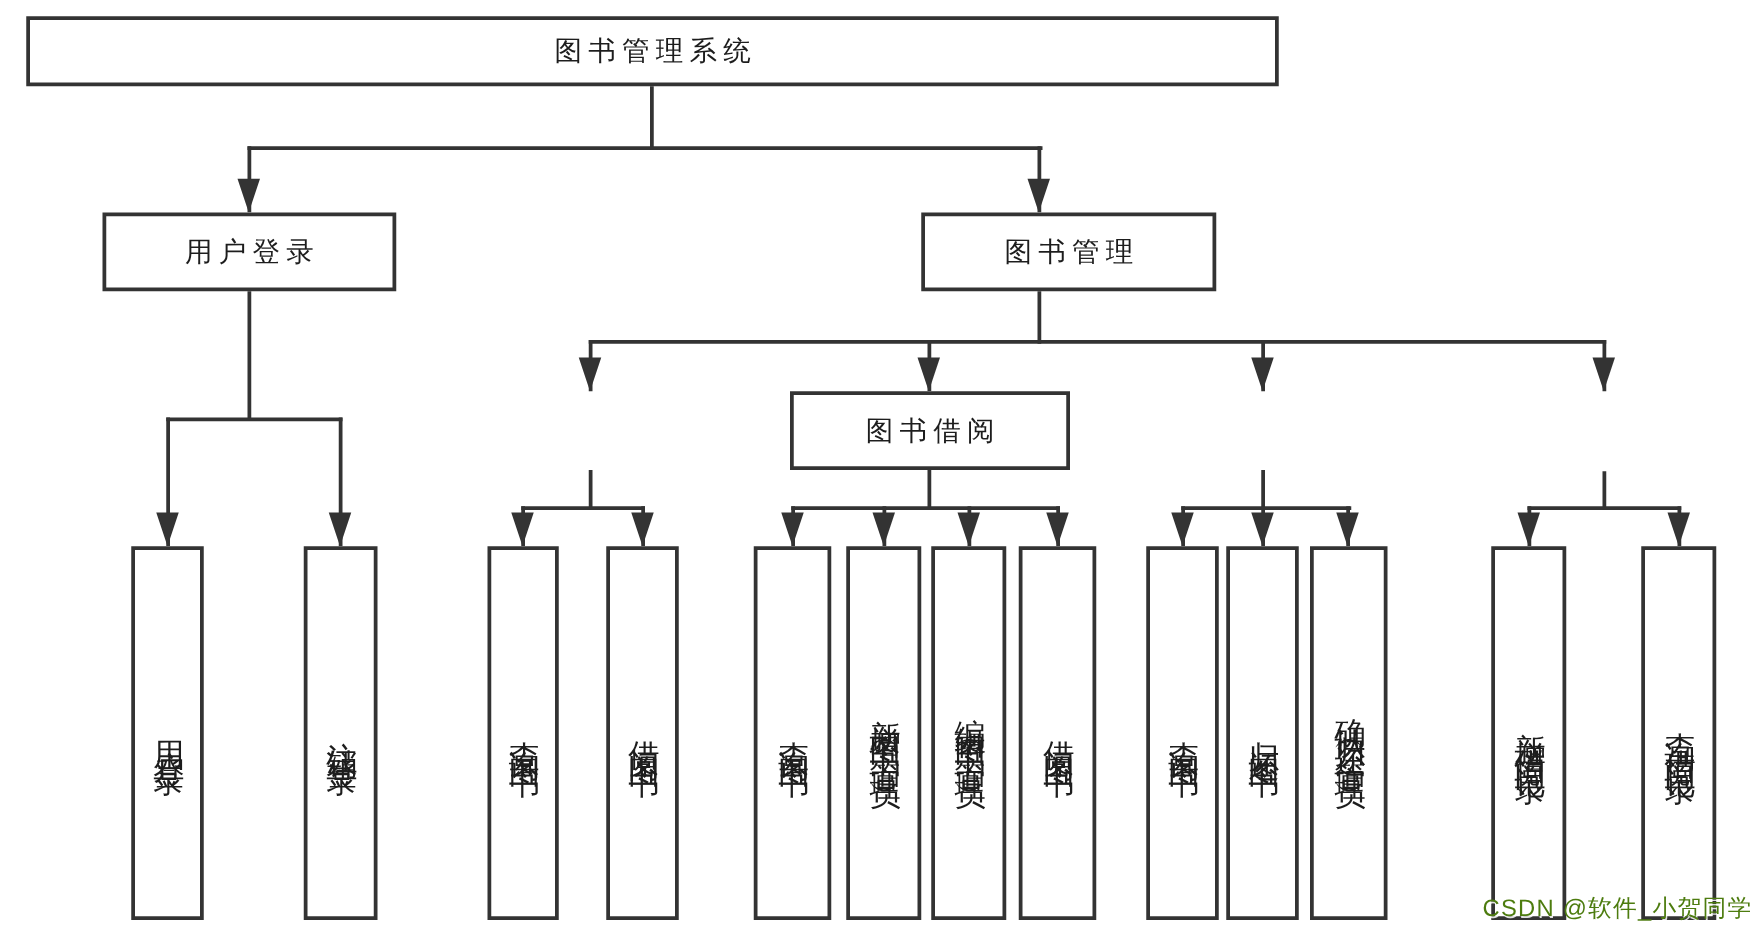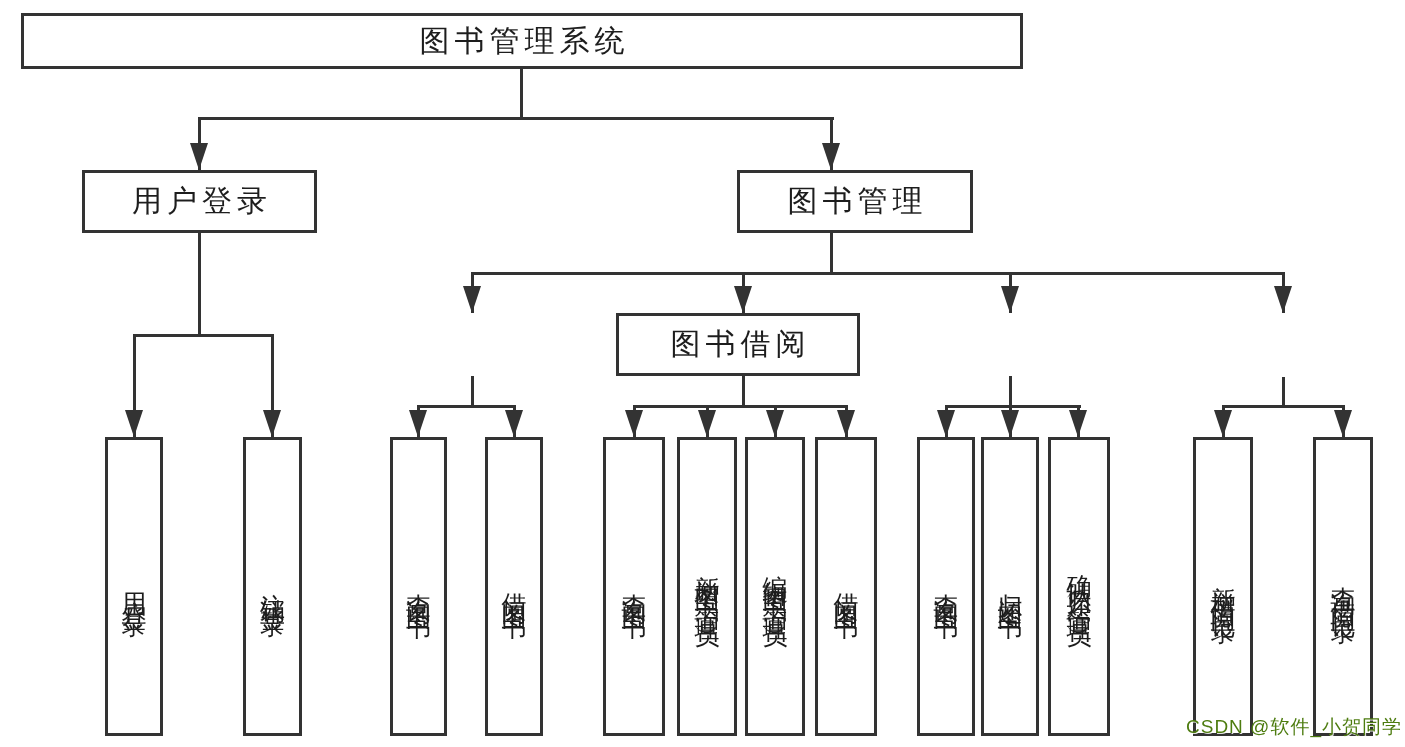--- a/index.html
+++ b/index.html
@@ -15,21 +15,21 @@
     position: absolute;
     box-sizing: border-box;
     border: 3px solid #333333;
     background: #ffffff;
     display: flex;
     align-items: center;
     justify-content: center;
     color: #1d1d1d;
   }
   .hbox {
-    font-size: 30px;
+    font-size: 22px;
     letter-spacing: 5px;
     text-indent: 5px; 
     white-space: nowrap;
   }
   .vbox {
     writing-mode: vertical-rl;
     text-orientation: mixed;
     font-size: 25px;
     letter-spacing: 7px;
     line-height: 1;
@@ -87,21 +87,21 @@
   <div class="line" style="left:471px; top:272px; width:814px; height:3px;"></div>
   <div class="line" style="left:471px; top:272px; width:3px; height:41px;"></div>
   <div class="line" style="left:742px; top:272px; width:3px; height:41px;"></div>
   <div class="line" style="left:1009px; top:272px; width:3px; height:41px;"></div>
   <div class="line" style="left:1282px; top:272px; width:3px; height:41px;"></div>
   <div class="arr" style="left:463px; top:286px;"></div>
   <div class="arr" style="left:734px; top:286px;"></div>
   <div class="arr" style="left:1001px; top:286px;"></div>
   <div class="arr" style="left:1274px; top:286px;"></div>
 
-  <div class="box hbox" style="left:616px; top:313px; width:244px; height:63px;">
+  <div class="box hbox" style="left:632px; top:313px; width:224px; height:63px;">
     <span>图书借阅</span>
   </div>
 
   <div class="line" style="left:471px; top:376px; width:3px; height:32px;"></div>
   <div class="line" style="left:417px; top:405px; width:99px; height:3px;"></div>
   <div class="line" style="left:417px; top:405px; width:3px; height:32px;"></div>
   <div class="line" style="left:513px; top:405px; width:3px; height:32px;"></div>
   <div class="arr" style="left:409px; top:410px;"></div>
   <div class="arr" style="left:505px; top:410px;"></div>
 

